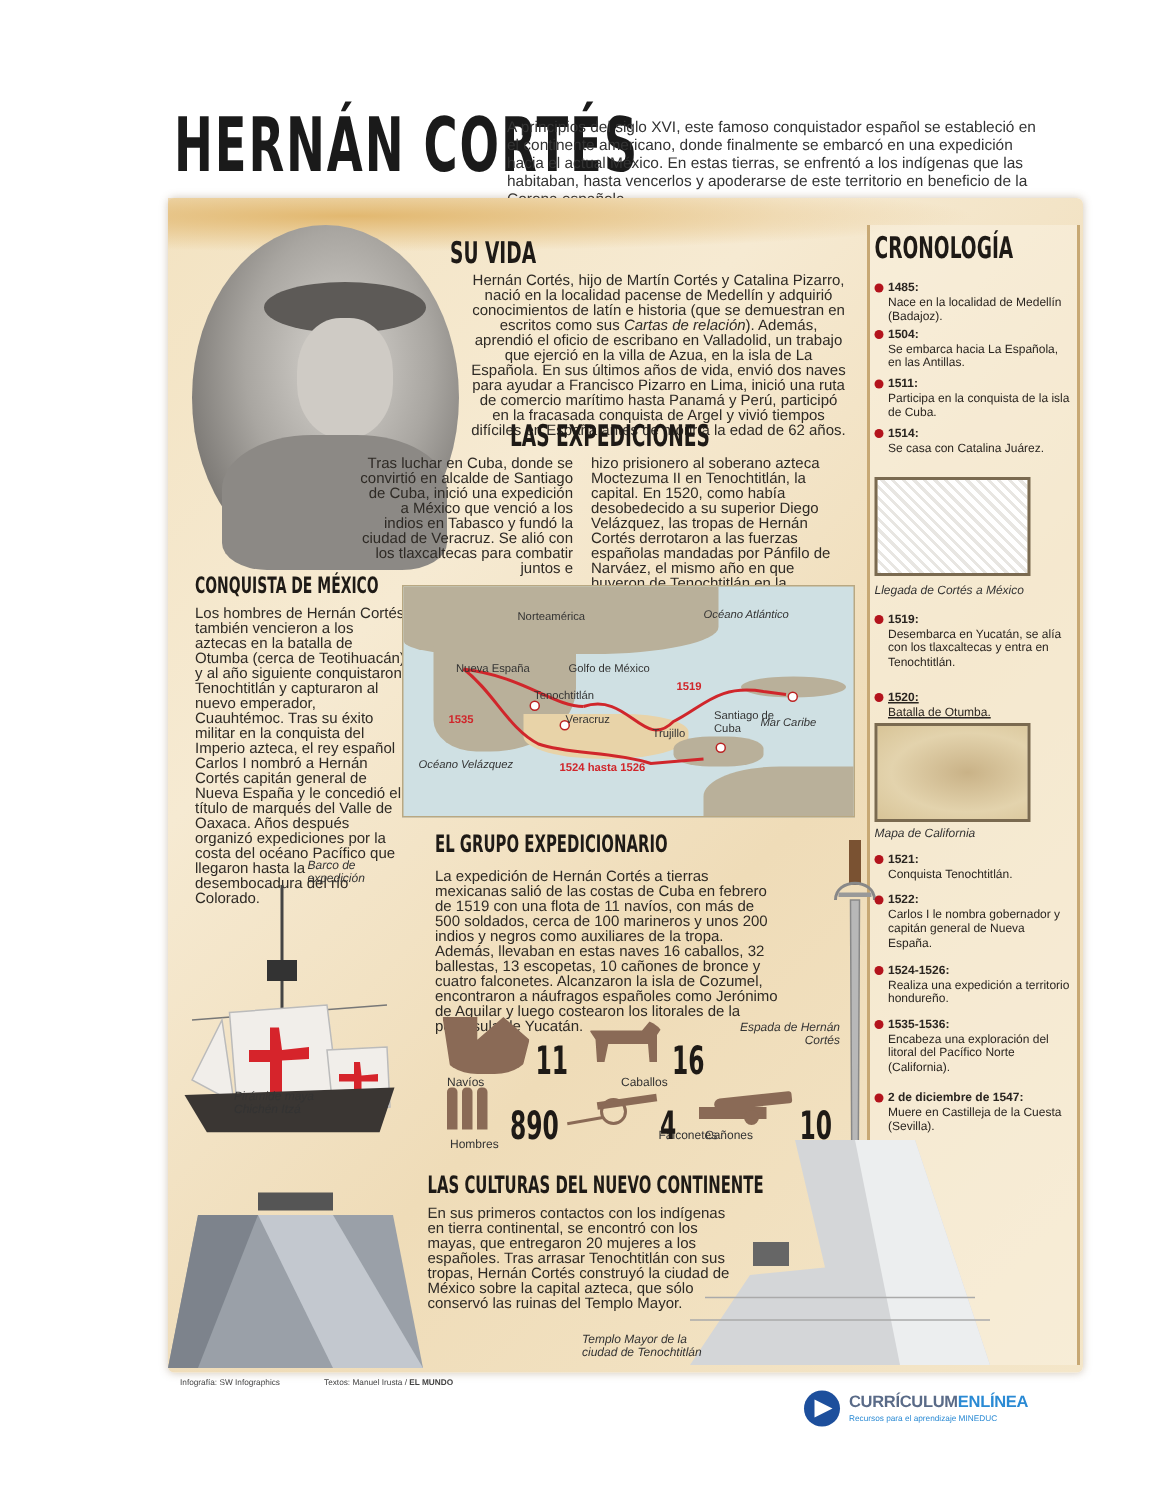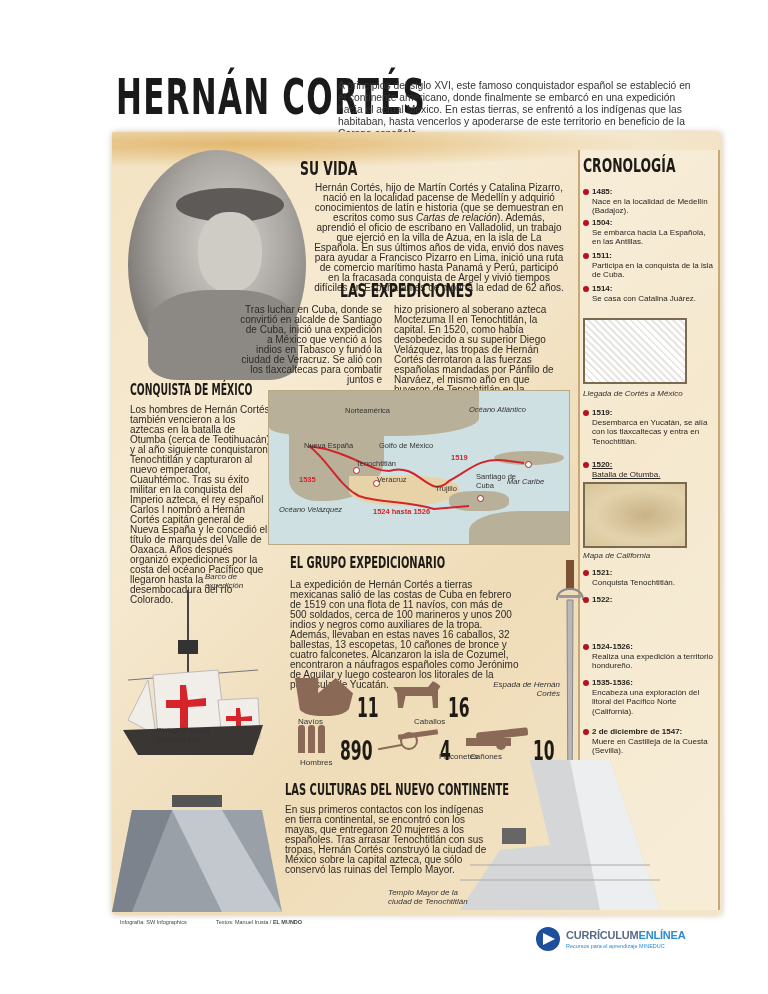--- a/index.html
+++ b/index.html
@@ -187,21 +187,21 @@
 <div class="framed-img" style="left:583px; top:318px; width:104px; height:66px; background: repeating-linear-gradient(45deg, #e8e6e2 0 2px, #ffffff 2px 5px);"></div>
 <div class="caption" style="left:583px; top:389px;">Llegada de Cortés a México</div>
 
 <div class="chrono-item" style="top:408px;"><span class="dot"></span><span class="year">1519:</span><span>Desembarca en Yucatán, se alía con los tlaxcaltecas y entra en Tenochtitlán.</span></div>
 <div class="chrono-item" style="top:460px;text-decoration:underline;"><span class="dot"></span><span class="year">1520:</span><span>Batalla de Otumba.</span></div>
 
 <div class="framed-img" style="left:583px; top:482px; width:104px; height:66px; background: radial-gradient(ellipse at 60% 50%, #c9b287 0%, #e3d3ad 60%, #d8c497 100%);"></div>
 <div class="caption" style="left:583px; top:551px;">Mapa de California</div>
 
 <div class="chrono-item" style="top:568px;"><span class="dot"></span><span class="year">1521:</span><span>Conquista Tenochtitlán.</span></div>
-<div class="chrono-item" style="top:595px;"><span class="dot"></span><span class="year">1522:</span></div>
+<div class="chrono-item" style="top:595px;"><span class="dot"></span><span class="year">1522:</span><span>Carlos I le nombra gobernador y capitán general de Nueva España.</span></div>
 <div class="chrono-item" style="top:642px;"><span class="dot"></span><span class="year">1524-1526:</span><span>Realiza una expedición a territorio hondureño.</span></div>
 <div class="chrono-item" style="top:678px;"><span class="dot"></span><span class="year">1535-1536:</span><span>Encabeza una exploración del litoral del Pacífico Norte (California).</span></div>
 <div class="chrono-item" style="top:727px;"><span class="dot"></span><span class="year">2 de diciembre de 1547:</span><span>Muere en Castilleja de la Cuesta (Sevilla).</span></div>
 
 <div class="footer" style="left:120px; top:919px;">Infografía: SW Infographics</div>
 <div class="footer" style="left:216px; top:919px;"><span>Textos: Manuel Irusta /</span> <b>EL MUNDO</b></div>
 
 <div class="abs" style="left:536px; top:925px; width:160px; height:30px;text-align:center;">
   <div style="position:absolute; left:0; top:2px; width:24px; height:24px; border-radius:50%; background:#1d4f9c;">
     <div style="position:absolute; left:7px; top:6px; width:0; height:0; border-left:12px solid #fff; border-top:6px solid transparent; border-bottom:6px solid transparent;"></div>

